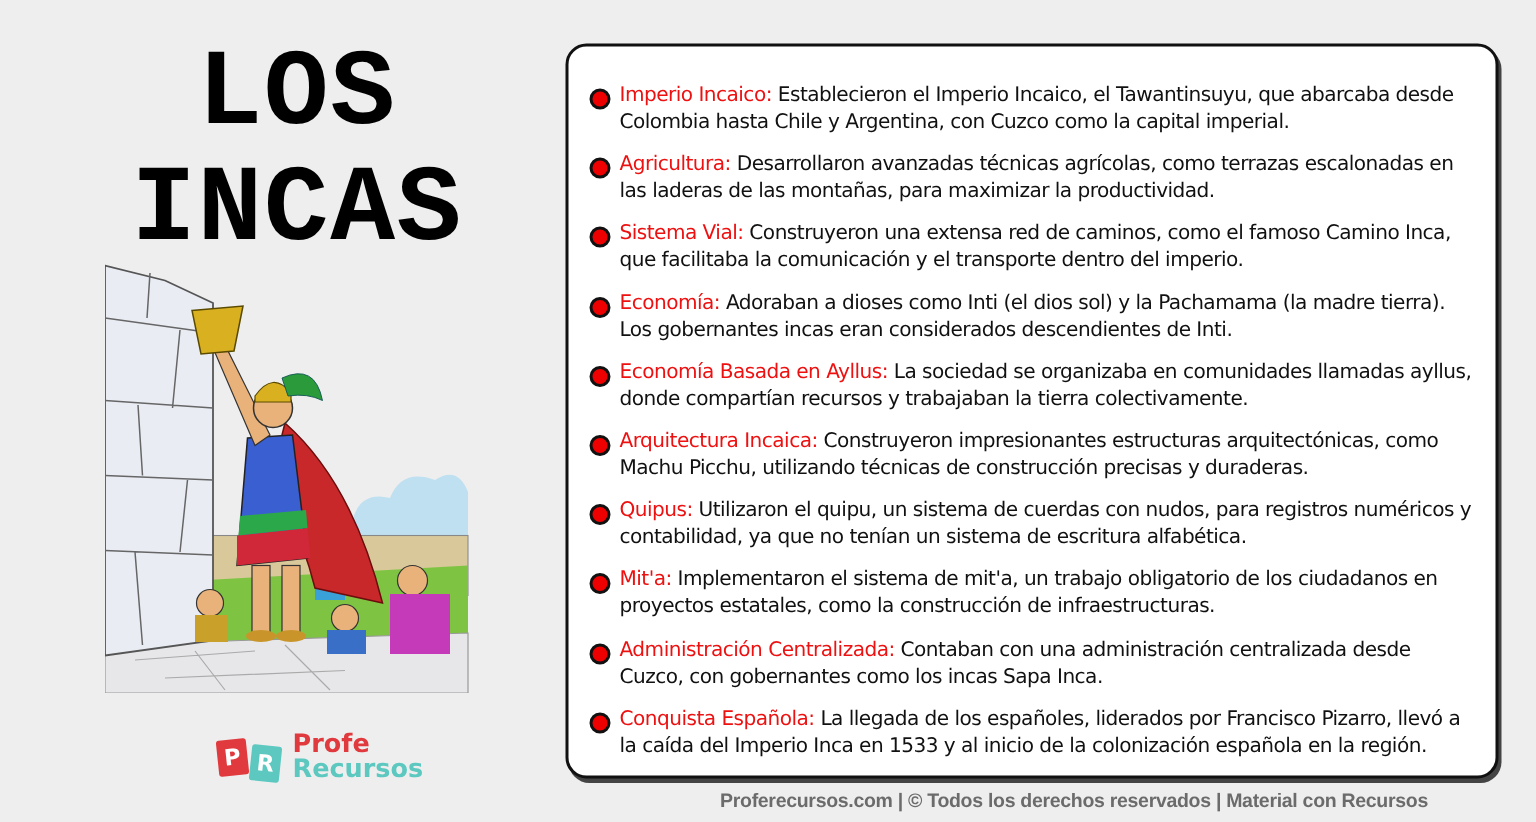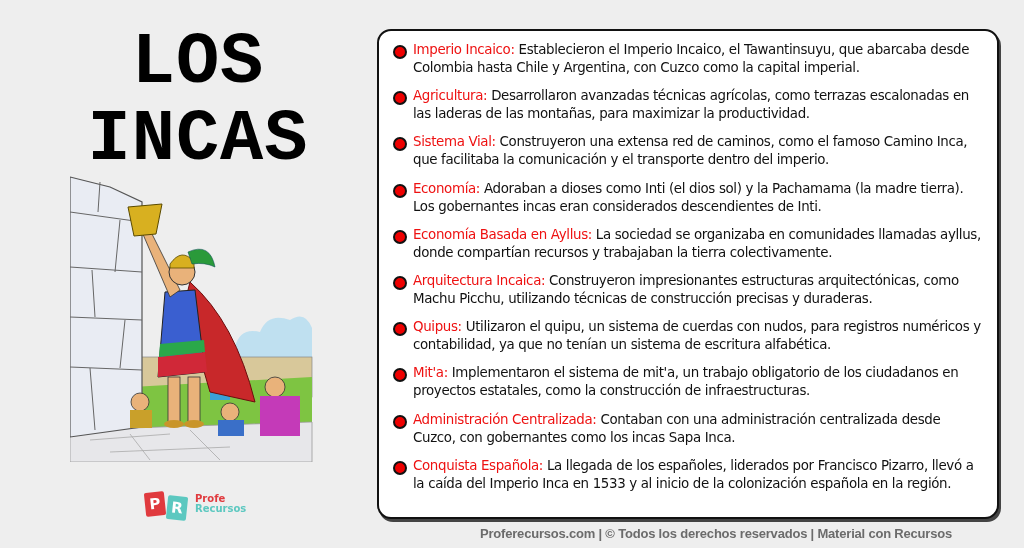--- a/index.html
+++ b/index.html
@@ -25,30 +25,30 @@
     .logo {
       position: absolute; left: 145px; top: 488px; display: flex; align-items: center; gap: 6px;
     }
     .logo .sq {
       width: 20px; height: 24px; color: #fff; font-weight: 900; font-size: 15px;
       display: flex; align-items: center; justify-content: center;
       font-family: "DejaVu Sans", sans-serif; border-radius: 2px;
     }
     .logo .p { background: #e03a3e; transform: rotate(-6deg); }
     .logo .r { background: #5cc8c0; transform: rotate(6deg); margin-left: -4px; margin-top: 8px; }
-    .logo .txt { display: flex; flex-direction: column; line-height: 1; font-weight: 900; font-size: 10px; margin-left: 2px; }
+    .logo .txt { display: flex; flex-direction: column; line-height: 1; font-weight: 900; font-size: 17px; margin-left: 2px; }
     .logo .txt .a { color: #e03a3e; }
     .logo .txt .b { color: #5cc8c0; }
 
     .panel {
       position: absolute; left: 377px; top: 29px; width: 622px; height: 490px;
       box-sizing: border-box;
       background: #fff; border: 2px solid #111; border-radius: 14px;
       box-shadow: 2px 3px 0 #444;
-      padding: 10px 12px 0 14px;
+      padding: 24px 12px 0 14px;
     }
     .item { display: flex; align-items: flex-start; margin-bottom: 10.2px; }
     .bullet {
       width: 10px; height: 10px; border-radius: 50%;
       background: #ee0000; border: 2px solid #111;
       flex: 0 0 auto; margin-top: 4px; margin-right: 6px;
     }
     .item-text {
       font-family: "DejaVu Sans", sans-serif;
       font-size: 13.4px; line-height: 18px; color: #111;

